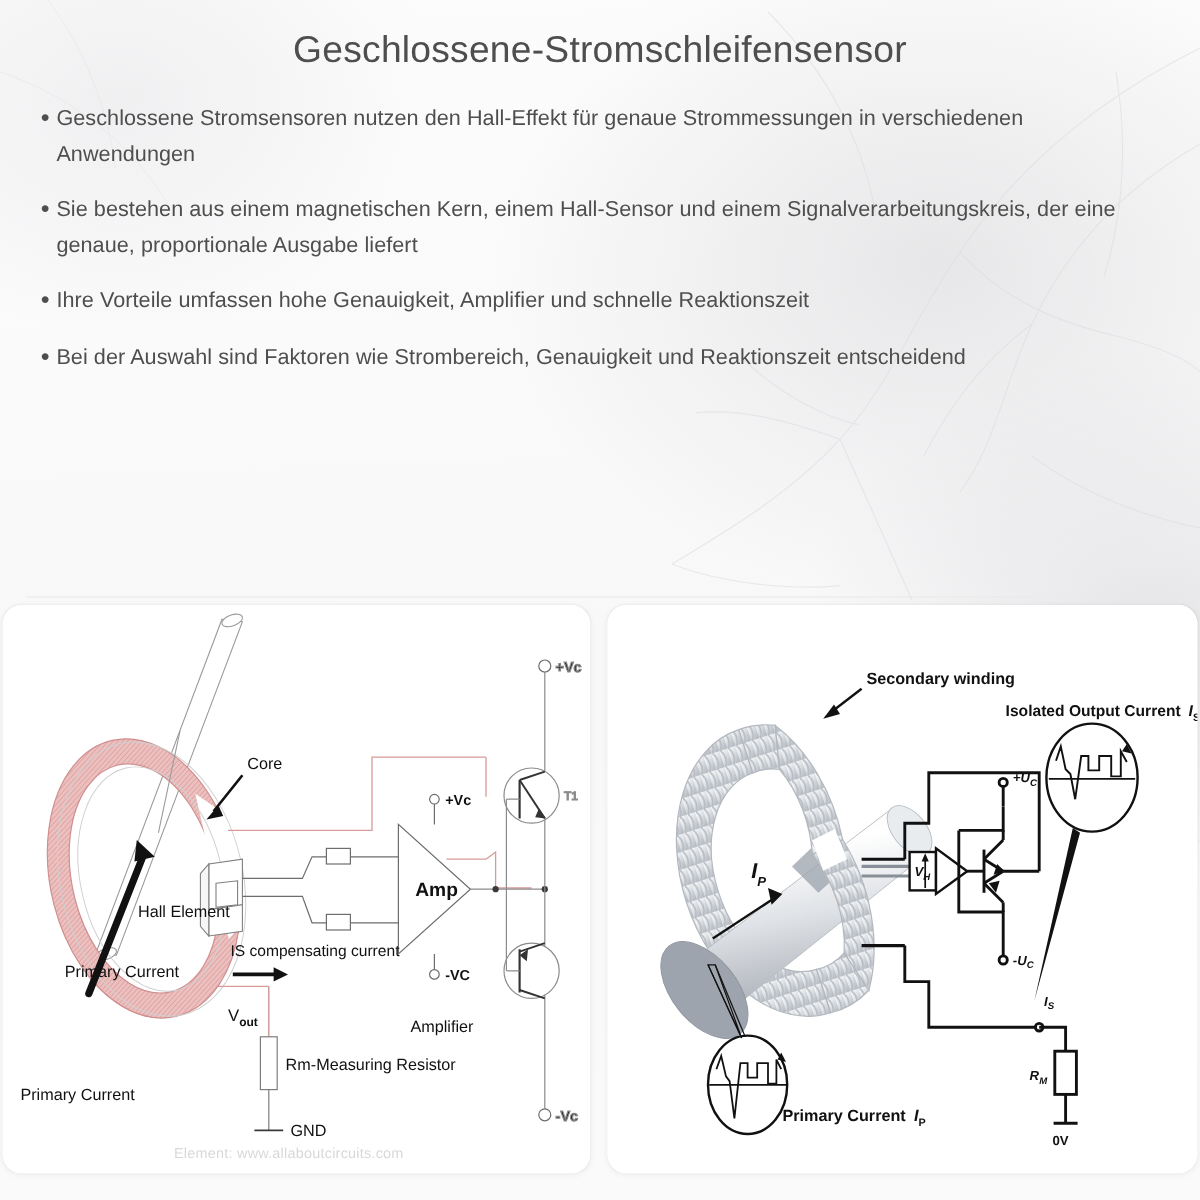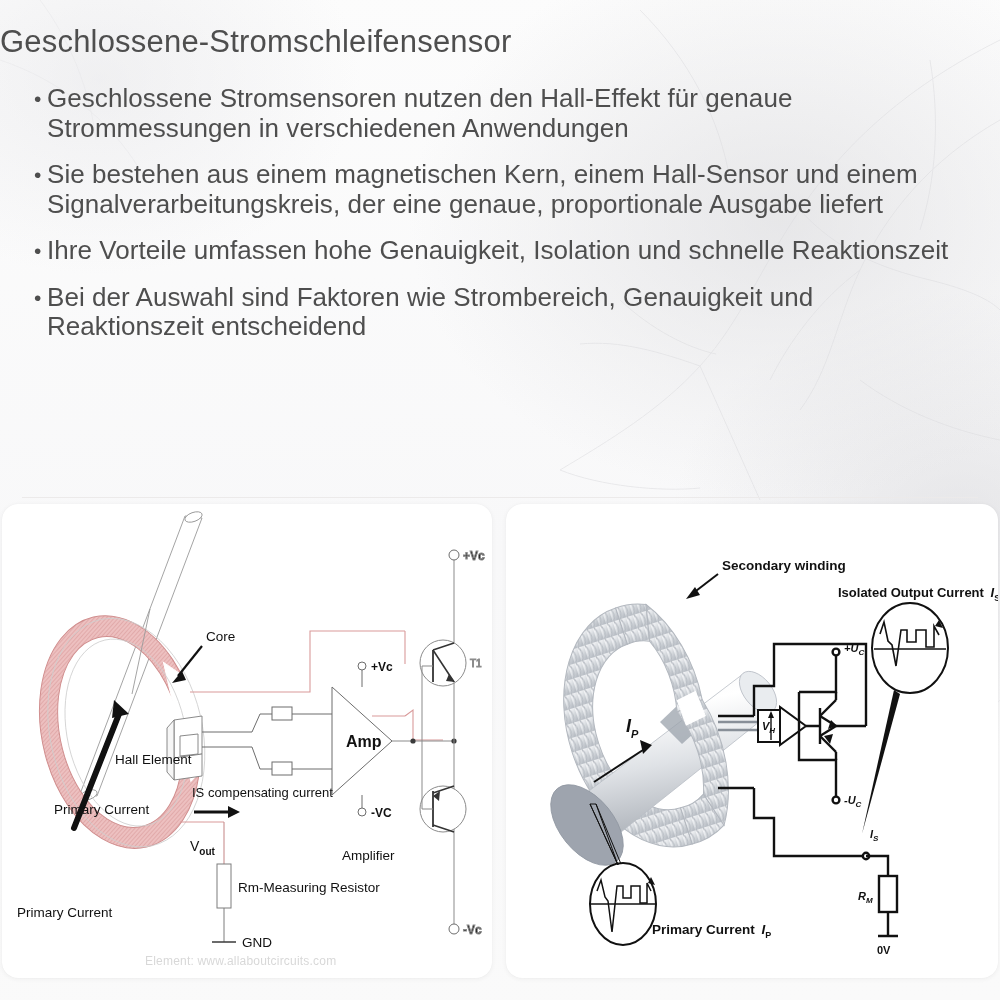--- a/index.html
+++ b/index.html
@@ -18,33 +18,33 @@
       radial-gradient(ellipse 40% 30% at 10% 8%, rgba(222,222,226,.4) 0%, rgba(251,251,251,0) 65%),
       linear-gradient(178deg,#fcfcfc 0%,#f8f8f9 55%,#fafafa 100%);
   }
   #bg-veins{position:absolute;inset:0;z-index:1;pointer-events:none;opacity:.55;}
 
   #page{position:absolute;inset:0;z-index:3;}
 
   
   .title{
     position:absolute;left:0;right:0;top:24px;
-    text-align:left;
+    text-align:center;
     font-size:31px;font-weight:400;letter-spacing:.2px;
     color:#4e4e4e;
   }
 
   
   .bullets{position:absolute;left:34px;top:84px;width:936px;}
   .bullet{display:flex;align-items:flex-start;margin-bottom:17px;}
   .bullet .dot{
     flex:0 0 auto;width:13px;font-size:21px;line-height:29px;color:#4e4e4e;
   }
   .bullet .txt{
-    font-size:26px;line-height:29.5px;color:#4e4e4e;letter-spacing:.05px;
+    font-size:18px;line-height:29.5px;color:#4e4e4e;letter-spacing:.05px;
     font-weight:400;
   }
 
   
   .divider{
     position:absolute;left:22px;right:22px;top:497px;height:1px;
     background:#eceaea;
   }
 
   
@@ -99,21 +99,21 @@
     <div class="bullet">
       <span class="dot">•</span>
       <span class="txt">Geschlossene Stromsensoren nutzen den Hall-Effekt für genaue Strommessungen in verschiedenen Anwendungen</span>
     </div>
     <div class="bullet">
       <span class="dot">•</span>
       <span class="txt">Sie bestehen aus einem magnetischen Kern, einem Hall-Sensor und einem Signalverarbeitungskreis, der eine genaue, proportionale Ausgabe liefert</span>
     </div>
     <div class="bullet">
       <span class="dot">•</span>
-      <span class="txt">Ihre Vorteile umfassen hohe Genauigkeit, Isolation und schnelle Reaktionszeit</span>
+      <span class="txt">Ihre Vorteile umfassen hohe Genauigkeit, Amplifier und schnelle Reaktionszeit</span>
     </div>
     <div class="bullet">
       <span class="dot">•</span>
       <span class="txt">Bei der Auswahl sind Faktoren wie Strombereich, Genauigkeit und Reaktionszeit entscheidend</span>
     </div>
   </div>
 
   <div class="divider"></div>
 
   <div class="card" id="card-left">

